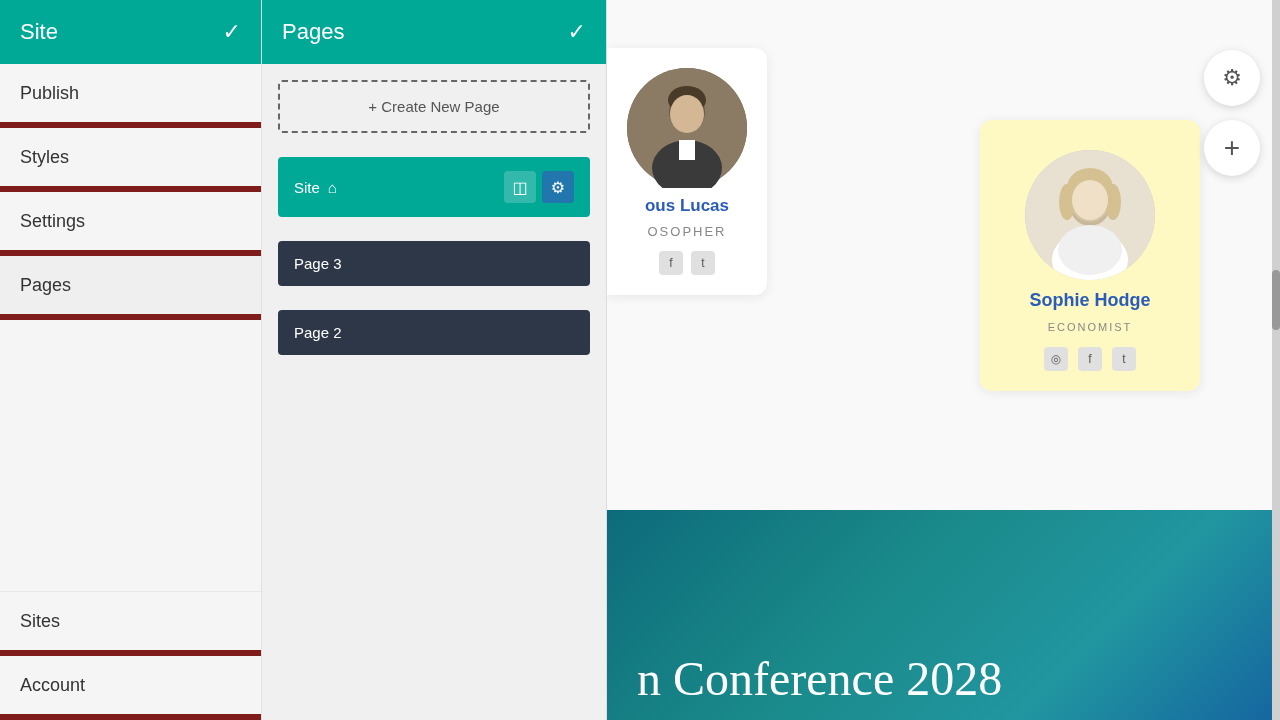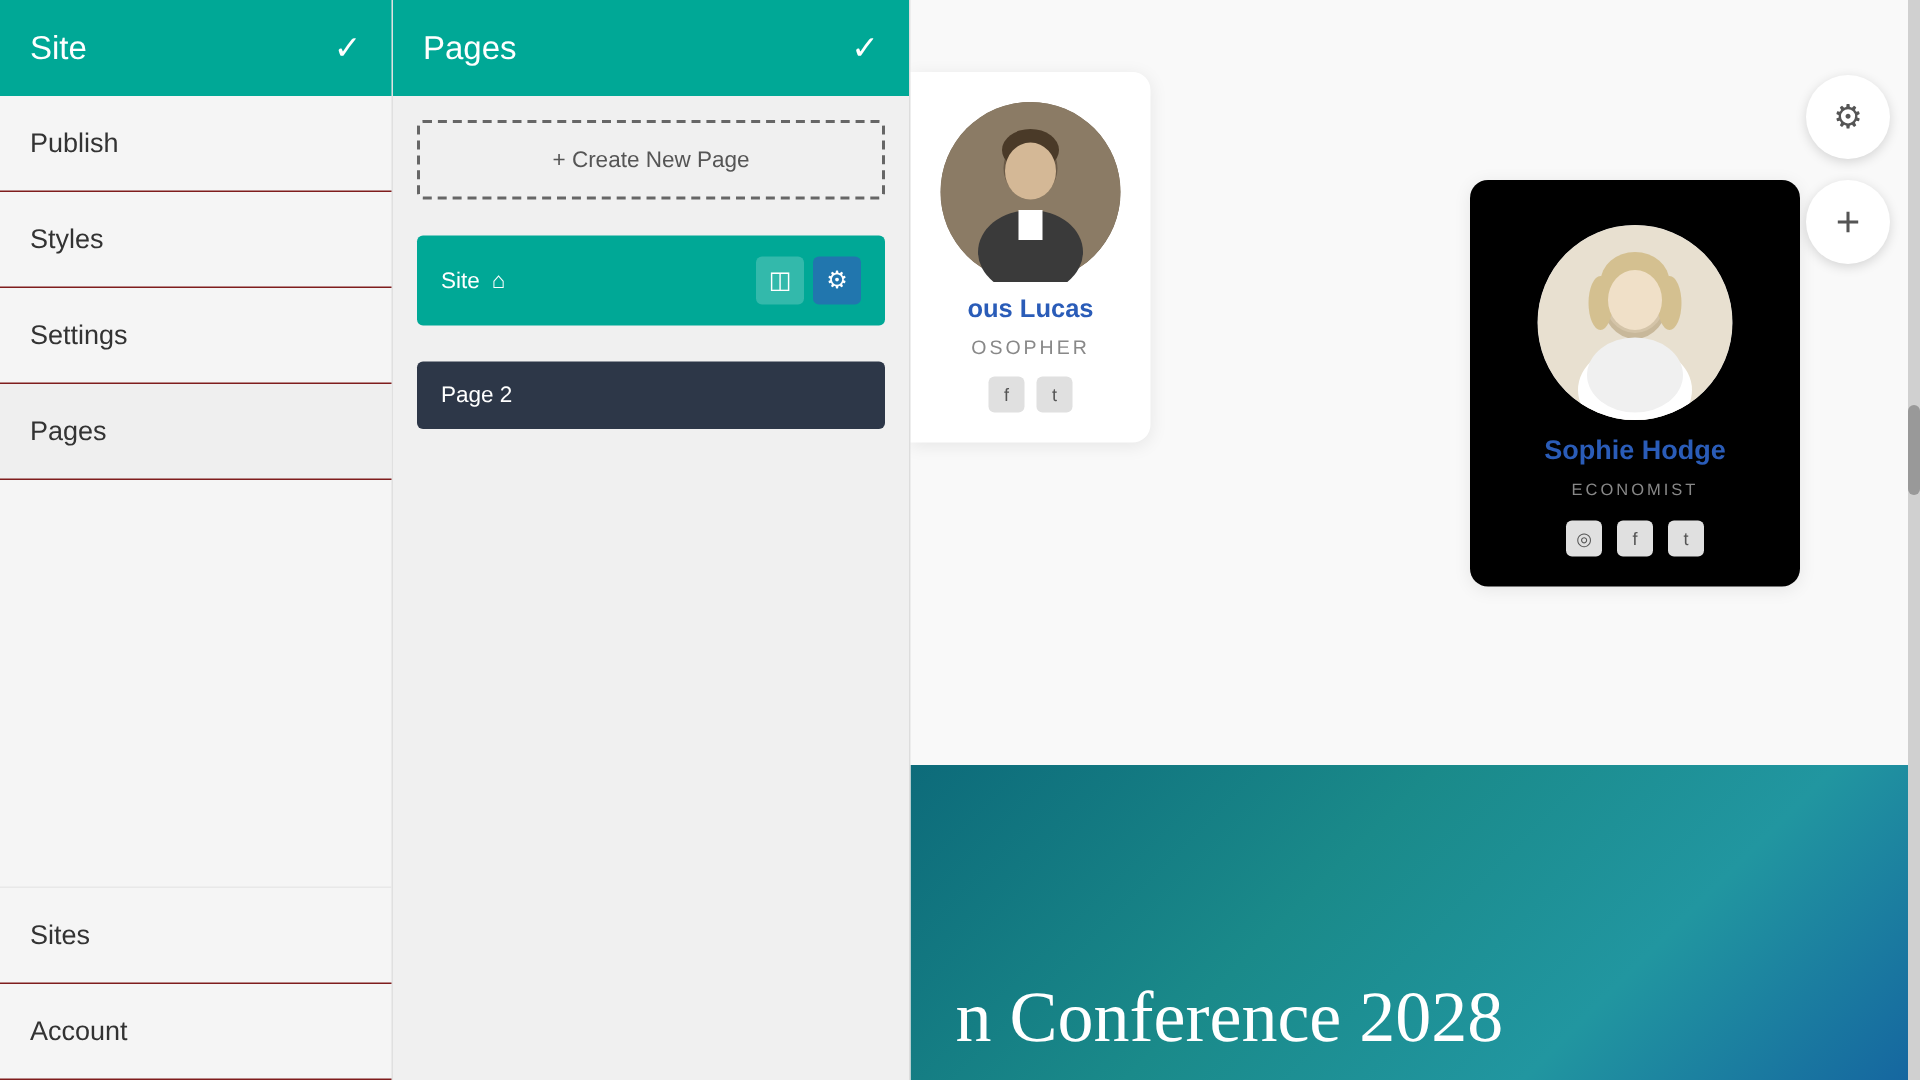--- a/index.html
+++ b/index.html
@@ -29,21 +29,21 @@
     .sidebar-header .check-icon { font-size: 22px; }
     .sidebar-nav { display: flex; flex-direction: column; flex: 1; }
     .sidebar-item {
       padding: 0 20px;
       height: 64px;
       display: flex;
       align-items: center;
       font-size: 18px;
       color: #333;
       cursor: pointer;
-      border-bottom: 1px solid #7f1d1d;
+      border-bottom: 6px solid #7f1d1d;
     }
     .sidebar-item.active { background: #efefef; font-weight: 500; }
     .sidebar-spacer { flex: 1; border-bottom: 1px solid #e8e8e8; }
 
     
     .pages-panel {
       width: 345px;
       height: 720px;
       background: #f0f0f0;
       display: flex;
@@ -127,21 +127,21 @@
       top: 0; left: 0; right: 0;
       height: 510px;
       display: flex;
       align-items: center;
       justify-content: flex-end;
       padding-right: 80px;
       gap: 40px;
     }
 
     .person-card {
-      background: #000000;
+      background: #fef9c3;
       border-radius: 12px;
       width: 220px;
       display: flex;
       flex-direction: column;
       align-items: center;
       padding: 30px 20px 20px;
       gap: 10px;
       box-shadow: 0 2px 12px rgba(0,0,0,0.08);
     }
     .avatar-circle {
@@ -331,20 +331,23 @@
       <div class="site-item-left">
         <span>Site</span>
         <span>⌂</span>
       </div>
       <div class="site-item-icons">
         <button class="site-icon-btn">◫</button>
         <button class="site-icon-btn gear">⚙</button>
       </div>
     </div>
 
+    <div class="page-item">
+      <span>Page 3</span>
+    </div>
     <div class="page-item">
       <span>Page 2</span>
     </div>
   </div>
 </div>
 
 <div class="main-content">
 
   <div class="team-area">
 

